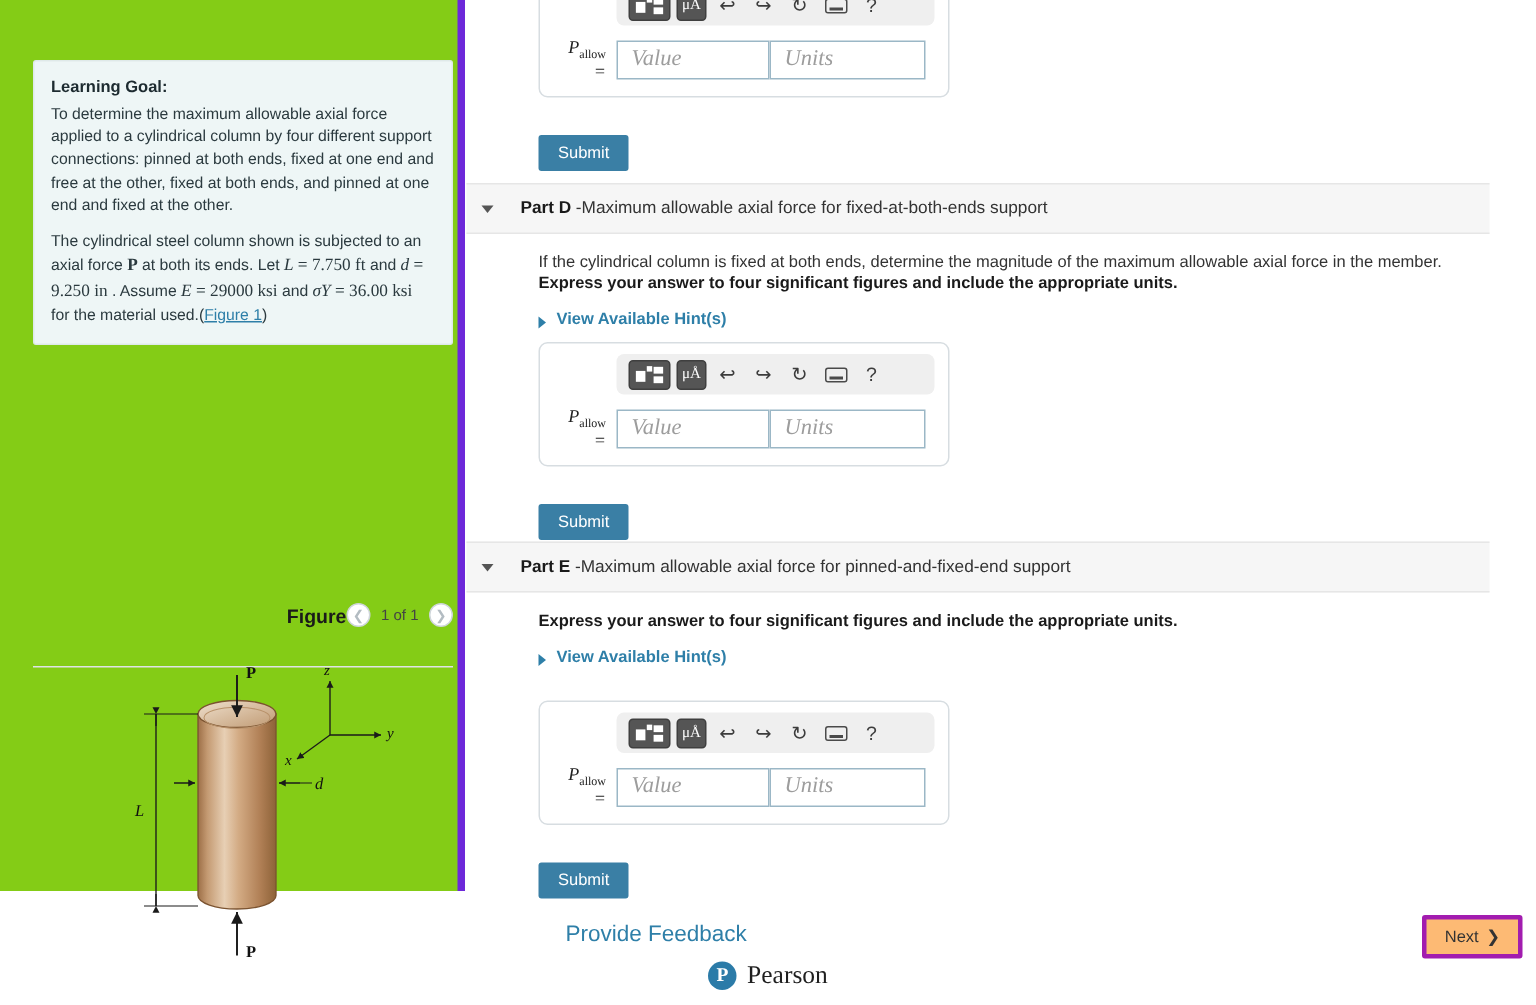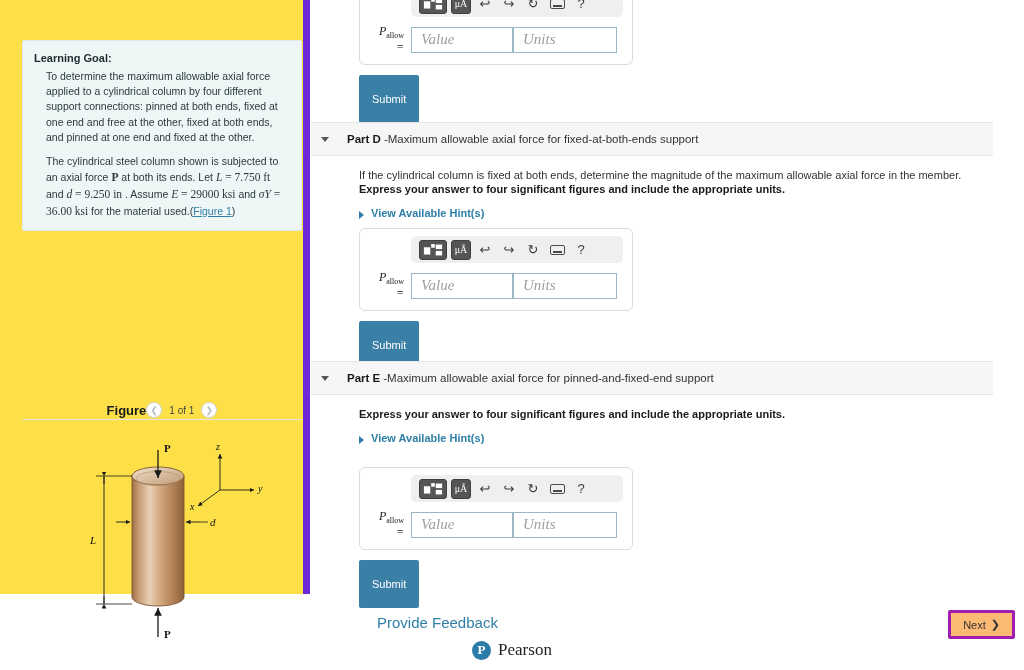--- a/index.html
+++ b/index.html
@@ -30,44 +30,44 @@
   .review-link {
     font-size: 11px; color: #2e6d8e;
     text-decoration: underline; cursor: pointer;
     white-space: nowrap;
   }
 
   
   .left-col {
     position: absolute; left: 0; top: 0;
     width: 310px; height: 594px;
-    border-right: 7px solid #6d28d9;
-    background: #fde047;
+    border-right: 5px solid #6d28d9;
+    background: #84cc16;
   }
   .goal-box {
     position: absolute; left: 22px; top: 40px; width: 280px;
     background: #eef6f6;
     border: 1px solid #dfe9e9;
     border-radius: 2px;
     padding: 10px 11px 11px 11px;
     font-size: 10.5px; line-height: 1.45; color: #2b3a3f;
   }
   .goal-title { font-weight: bold; font-size: 11px; margin-bottom: 2px; color: #1d2b30;}
-  .goal-p { margin: 0 0 9px 12px; }
+  .goal-p { margin: 0 0 9px 0; }
   .goal-p:last-child { margin-bottom: 0; }
   .mathi { font-family: "Liberation Serif", serif; font-style: italic; font-size: 11.5px; }
   .mathb { font-family: "Liberation Serif", serif; font-weight: bold; font-size: 11.5px; font-style: normal;}
   .mathn { font-family: "Liberation Serif", serif; font-size: 11.5px; }
   .figlink { color: #2e7fa8; text-decoration: underline; cursor: pointer; }
 
   
   .fig-head {
     position: absolute; left: 22px; top: 402px; width: 280px;
-    display: flex; align-items: center; justify-content: center;
-    padding-bottom: 1px; border-bottom: 1px solid #dfe3e6;
+    display: flex; align-items: center; justify-content: flex-end;
+    padding-bottom: 26px; border-bottom: 1px solid #dfe3e6;
   }
   .fig-title { font-size: 13px; font-weight: bold; color: #1a1a1a; }
   .fig-nav { display: flex; align-items: center; gap: 7px; }
   .nav-circle {
     width: 16px; height: 16px; border-radius: 50%;
     border: 1px solid #cfd6da; color: #b3bcc2;
     display: flex; align-items: center; justify-content: center;
     font-size: 9px; cursor: pointer; background: #fff;
     line-height: 1;
   }
@@ -126,24 +126,24 @@
   .ans-input {
     border: 1px solid #9bb7c6; background: #fff;
     height: 26px; display: flex; align-items: center; padding: 0 9px;
     font-family: "Liberation Serif", serif; font-style: italic;
     font-size: 15px; color: #9d9d9d; cursor: text;
   }
   .ans-value { width: 102px; }
   .ans-units { width: 104px; border-left: 1px solid #9bb7c6; }
 
   .submit-btn {
-    margin-top: 10px;
+    margin-top: 25px;
     background: #3a7fa5; color: #fff; border: none;
     border-radius: 2px; font-size: 11px;
-    padding: 18px 13px; cursor: pointer;
+    padding: 6px 13px; cursor: pointer;
     font-family: "Liberation Sans", sans-serif;
   }
 
   
   .part-header {
     background: #f6f6f6;
     border-top: 1px solid #e6e6e6;
     border-bottom: 1px solid #e6e6e6;
     height: 34px;
     display: flex; align-items: center;

